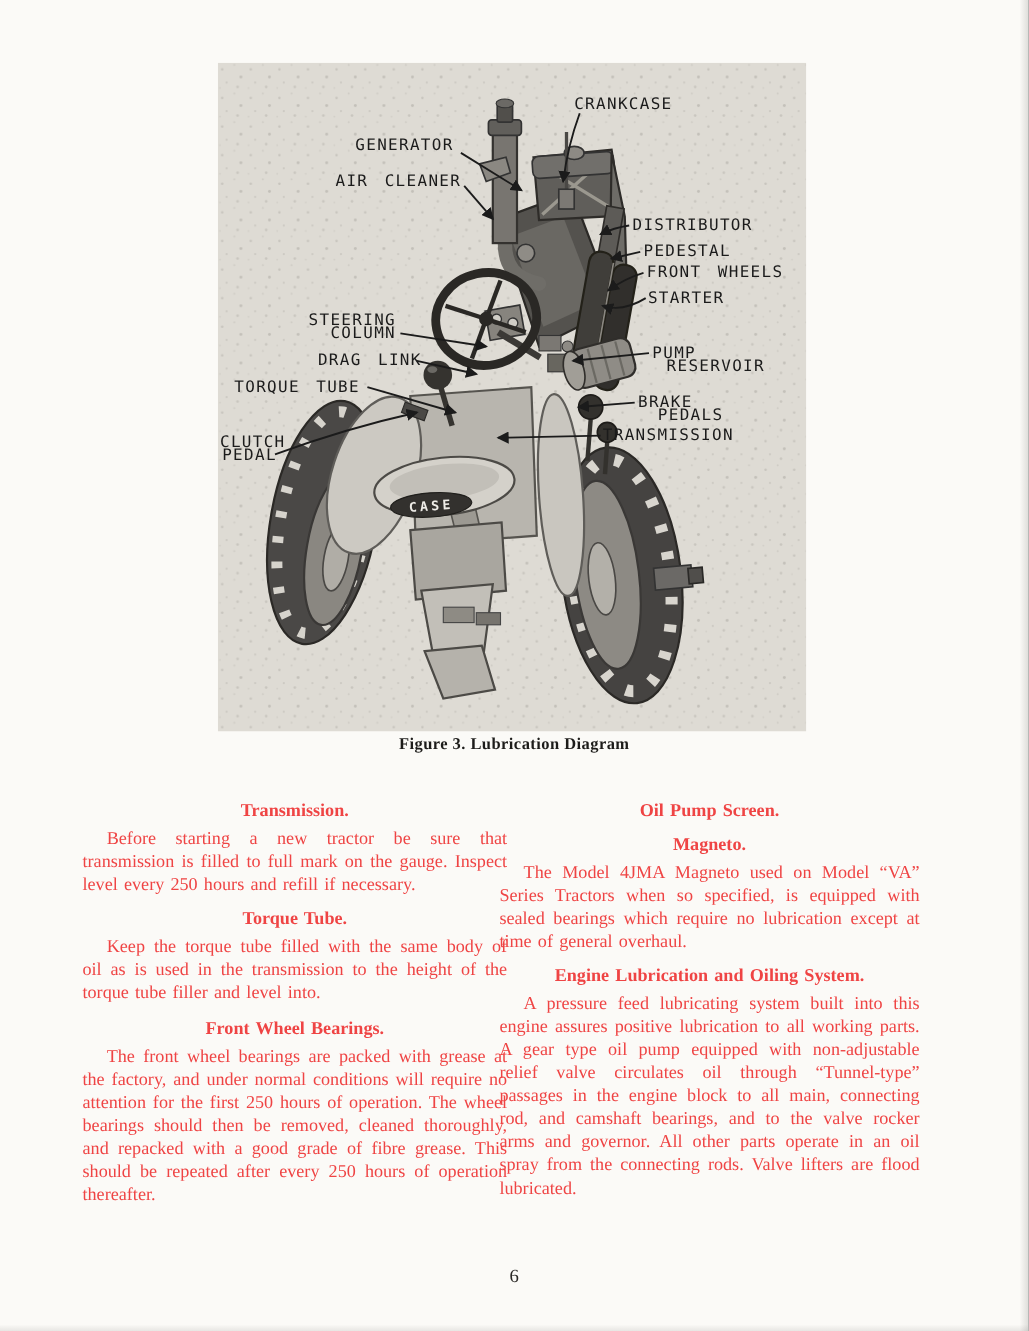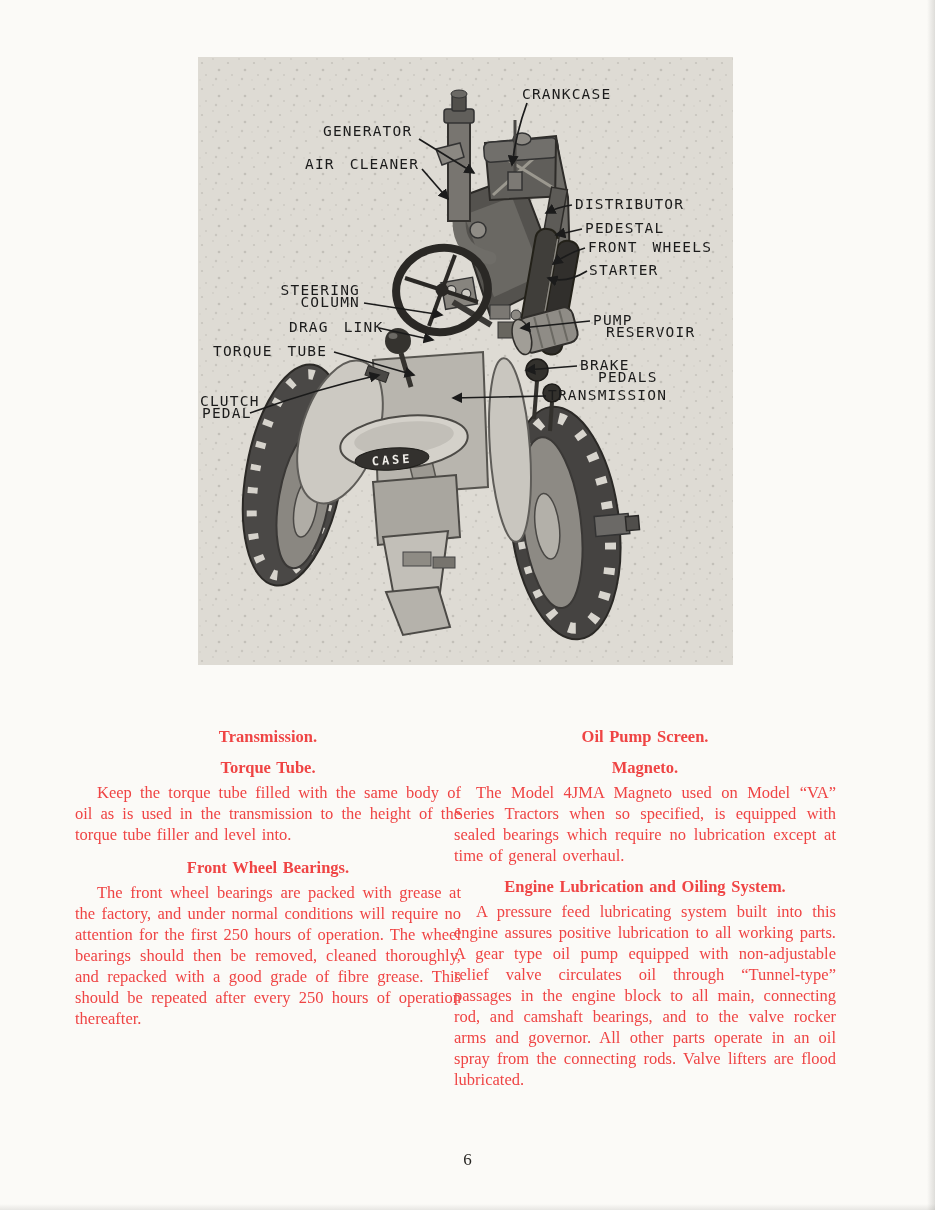--- a/index.html
+++ b/index.html
@@ -225,24 +225,26 @@
         <text class="lbl" x="408" y="280">RESERVOIR</text>
         <text class="lbl" x="382" y="313">BRAKE</text>
         <text class="lbl" x="400" y="325">PEDALS</text>
         <text class="lbl" x="350" y="343">TRANSMISSION</text>
         <text class="lbl" x="2" y="349">CLUTCH</text>
         <text class="lbl" x="4" y="361">PEDAL</text>
       </g>
     </svg>
   </div>
 
+  <div class="caption">Figure 3. Lubrication Diagram</div>
 
   <div class="col col-left">
     <div class="sec">
       <h3 class="sec-head">Transmission.</h3>
+      <p class="body-text">Before starting a new tractor be sure that transmission is filled to full mark on the gauge. Inspect level every 250 hours and refill if necessary.</p>
     </div>
     <div class="sec gap-md">
       <h3 class="sec-head">Torque Tube.</h3>
       <p class="body-text">Keep the torque tube filled with the same body of oil as is used in the transmission to the height of the torque tube filler and level into.</p>
     </div>
     <div class="sec gap-lg">
       <h3 class="sec-head">Front Wheel Bearings.</h3>
       <p class="body-text">The front wheel bearings are packed with grease at the factory, and under normal conditions will require no attention for the first 250 hours of operation. The wheel bearings should then be removed, cleaned thoroughly, and repacked with a good grade of fibre grease. This should be repeated after every 250 hours of operation thereafter.</p>
     </div>
   </div>

